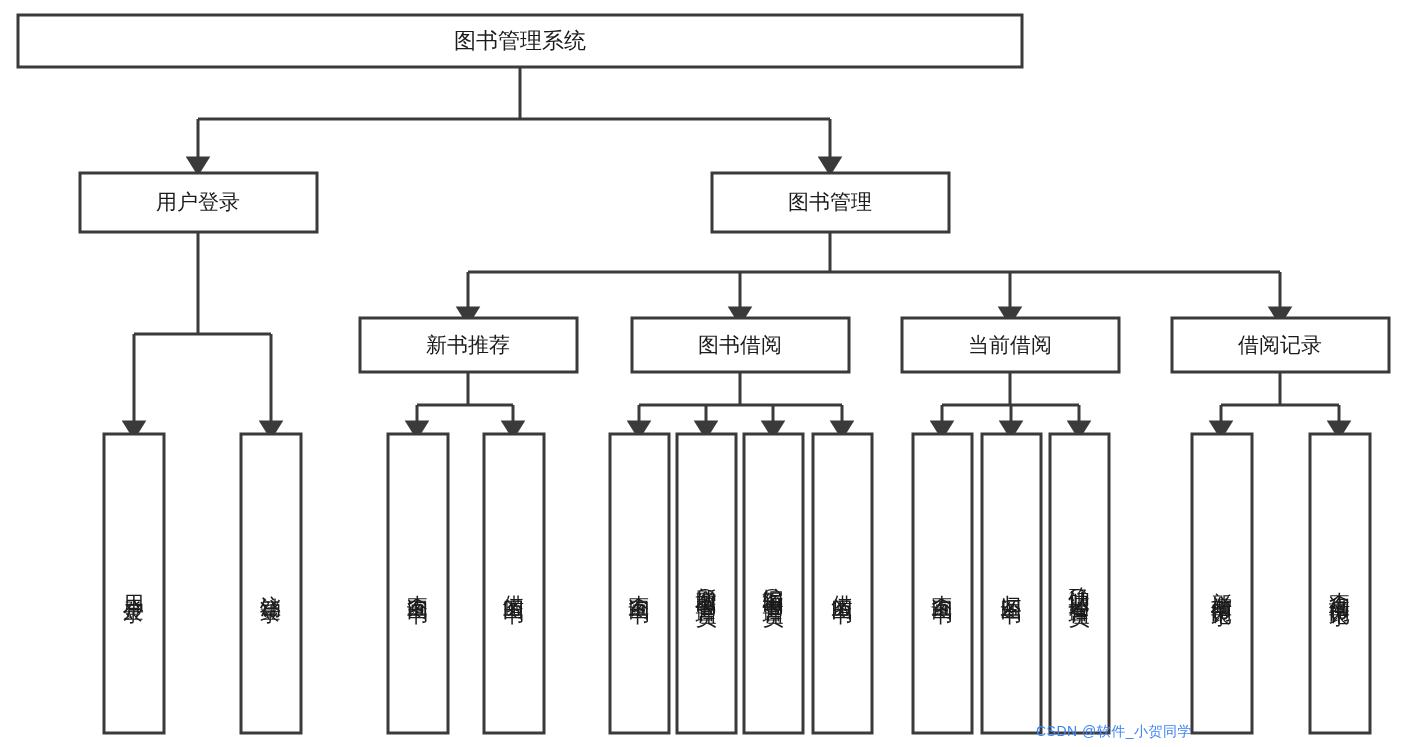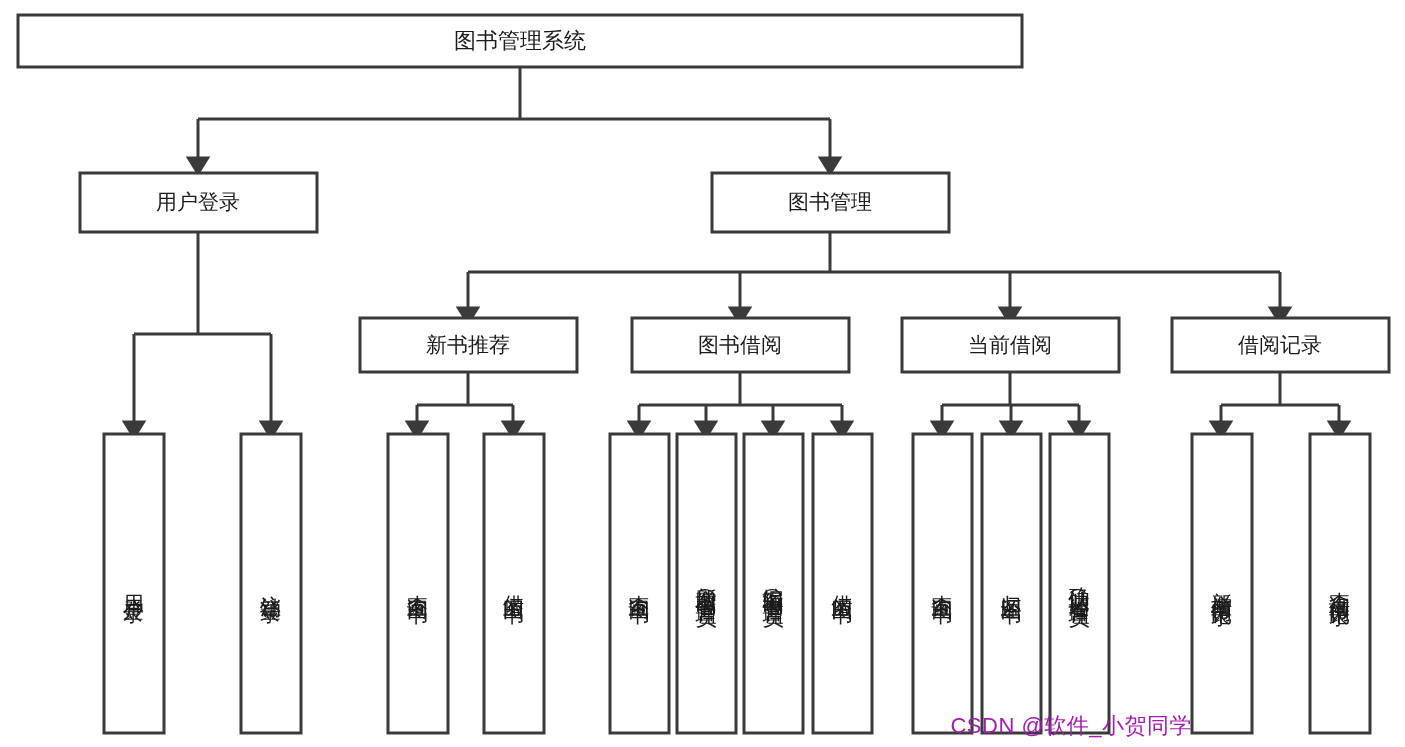--- a/index.html
+++ b/index.html
@@ -59,22 +59,22 @@
     justify-content: center;
     letter-spacing: 3px;
     white-space: nowrap;
     pointer-events: none;
   }
   .watermark {
     position: absolute;
     right: 8px;
     bottom: 6px;
     font-family: "Liberation Sans", "DejaVu Sans", sans-serif;
-    font-size: 22px;
-    color: #a21caf;
+    font-size: 14px;
+    color: #3b82f6;
     white-space: nowrap;
     letter-spacing: 0.5px;
   }
 </style>
 </head>
 <body>
 
 <div id="diagram-root">
 
   <svg class="diagram-canvas" viewBox="0 0 1405 747" xmlns="http://www.w3.org/2000/svg">

